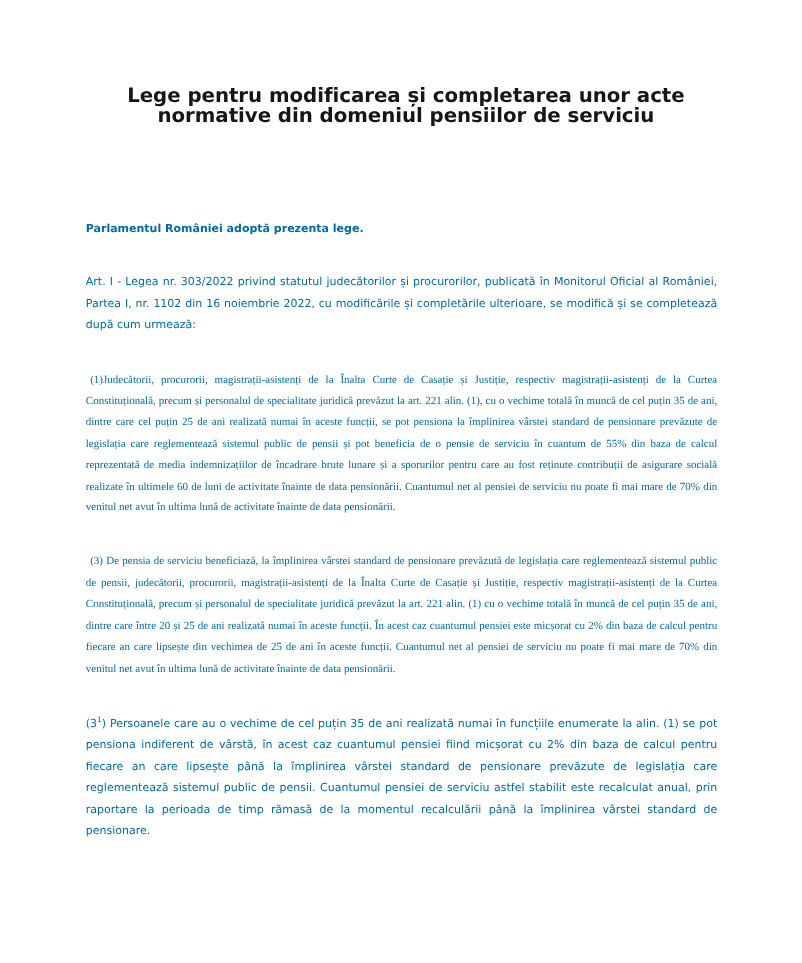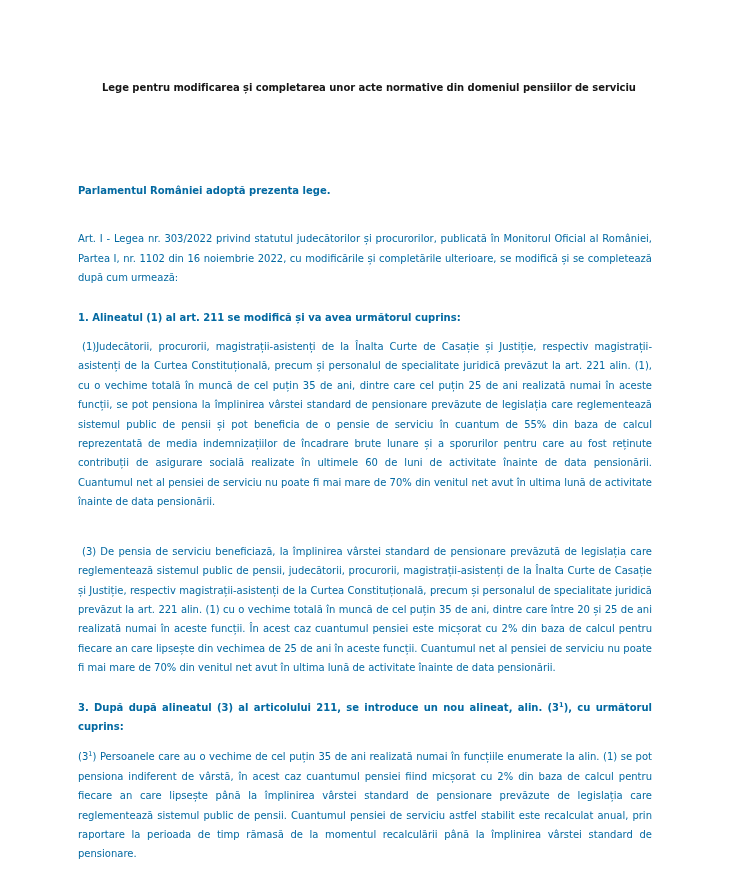--- a/index.html
+++ b/index.html
@@ -30,21 +30,21 @@
     position: absolute;
     left: 78px;
     top: 0;
     width: 574px;
   }
 
   
   .doc-title {
     margin: 0;
     padding: 0;
-    font-size: 10px;
+    font-size: 18px;
     font-weight: bold;
     line-height: 18px;
     text-align: center;
     letter-spacing: -0.05px;
     color: #161616;
     padding-top: 79px;
     padding-left: 14px;
     padding-right: 6px;
   }
 
@@ -79,55 +79,54 @@
   .sp-art     { height: 29px; }
   .sp-sec1    { height: 20px; }
   .sp-para1   { height: 10px; }
   .sp-sec2    { height: 20px; }
   .sp-para2   { height: 10px; }
   .sp-sec3    { height: 20px; }
   .sp-para3   { height: 11px; }
 
   .indent-para {
     text-indent: 4px;
+    font-family: Liberation Serif, serif;
   }
 </style>
 </head>
 <body>
 
 <div class="page">
   <div class="page-body">
 
     <h1 class="doc-title">Lege pentru modificarea și completarea unor acte normative din domeniul pensiilor de serviciu</h1>
 
     <div class="sp-enact"></div>
 
     <p class="block bold">Parlamentul României adoptă prezenta lege.</p>
 
     <div class="sp-art"></div>
 
     <p class="block"><span class="lead-in">Art. I</span><span> - Legea nr. 303/2022 privind statutul judecătorilor și procurorilor, publicată în Monitorul Oficial al României, Partea I, nr. 1102 din 16 noiembrie 2022, cu modificările și completările ulterioare, se modifică și se completează după cum urmează:</span></p>
 
     <div class="sp-sec1"></div>
 
-    <p class="block bold">1. Alineatul (1) al art. 211 se modifică și va avea următorul cuprins:</p>
 
     <div class="sp-para1"></div>
 
     <p class="block indent-para">(1)Judecătorii, procurorii, magistrații-asistenți de la Înalta Curte de Casație și Justiție, respectiv magistrații-asistenți  de la Curtea Constituțională, precum și personalul de specialitate juridică prevăzut la art. 221 alin. (1), cu o vechime totală în muncă de cel puțin 35 de ani, dintre care cel puțin 25 de ani realizată numai în aceste funcții, se pot pensiona la împlinirea vârstei standard de pensionare prevăzute de legislația care reglementează sistemul public de pensii și pot beneficia de o pensie de serviciu în cuantum de 55% din baza de calcul reprezentată de media indemnizațiilor de încadrare brute lunare și a sporurilor pentru care au fost reținute contribuții de asigurare socială realizate în ultimele 60 de luni de activitate înainte de data pensionării. Cuantumul net al pensiei de serviciu nu poate fi mai mare de 70% din venitul net avut în ultima lună de activitate înainte de data pensionării.</p>
 
     <div class="sp-sec2"></div>
 
 
     <div class="sp-para2"></div>
 
     <p class="block indent-para">(3) De pensia de serviciu beneficiază, la împlinirea vârstei standard de pensionare prevăzută de legislația care reglementează sistemul public de pensii, judecătorii, procurorii, magistrații-asistenți de la Înalta Curte de Casație și Justiție, respectiv magistrații-asistenți  de la Curtea Constituțională, precum și personalul de specialitate juridică prevăzut la art. 221 alin. (1) cu o vechime totală în muncă de cel puțin 35 de ani, dintre care între 20 și 25 de ani realizată numai în aceste funcții. În acest caz cuantumul pensiei este micșorat cu 2% din baza de calcul pentru fiecare an care lipsește din vechimea de 25 de ani în aceste funcții. Cuantumul net al pensiei de serviciu nu poate fi mai mare de 70% din venitul net avut în ultima lună de activitate înainte de data pensionării.</p>
 
     <div class="sp-sec3"></div>
 
-    <p class="block bold"><span>3. După după alineatul (3) al articolului 211, se introduce un nou alineat, alin. (3</span><sup>1</sup><span>), cu următorul cuprins:</span></p>
 
     <div class="sp-para3"></div>
 
     <p class="block"><span>(3</span><sup>1</sup><span>)</span><span> Persoanele care au o vechime de cel puțin 35 de ani realizată numai în funcțiile enumerate la alin. (1) se pot pensiona indiferent de vârstă, în acest caz cuantumul pensiei fiind micșorat cu 2% din baza de calcul pentru fiecare an care lipsește până la împlinirea vârstei standard de pensionare prevăzute de legislația care reglementează sistemul public de pensii. Cuantumul pensiei de serviciu astfel stabilit este recalculat anual, prin raportare la perioada de timp rămasă de la momentul recalculării până la împlinirea vârstei standard de pensionare.</span></p>
 
   </div>
 </div>
 
 </body></html>

